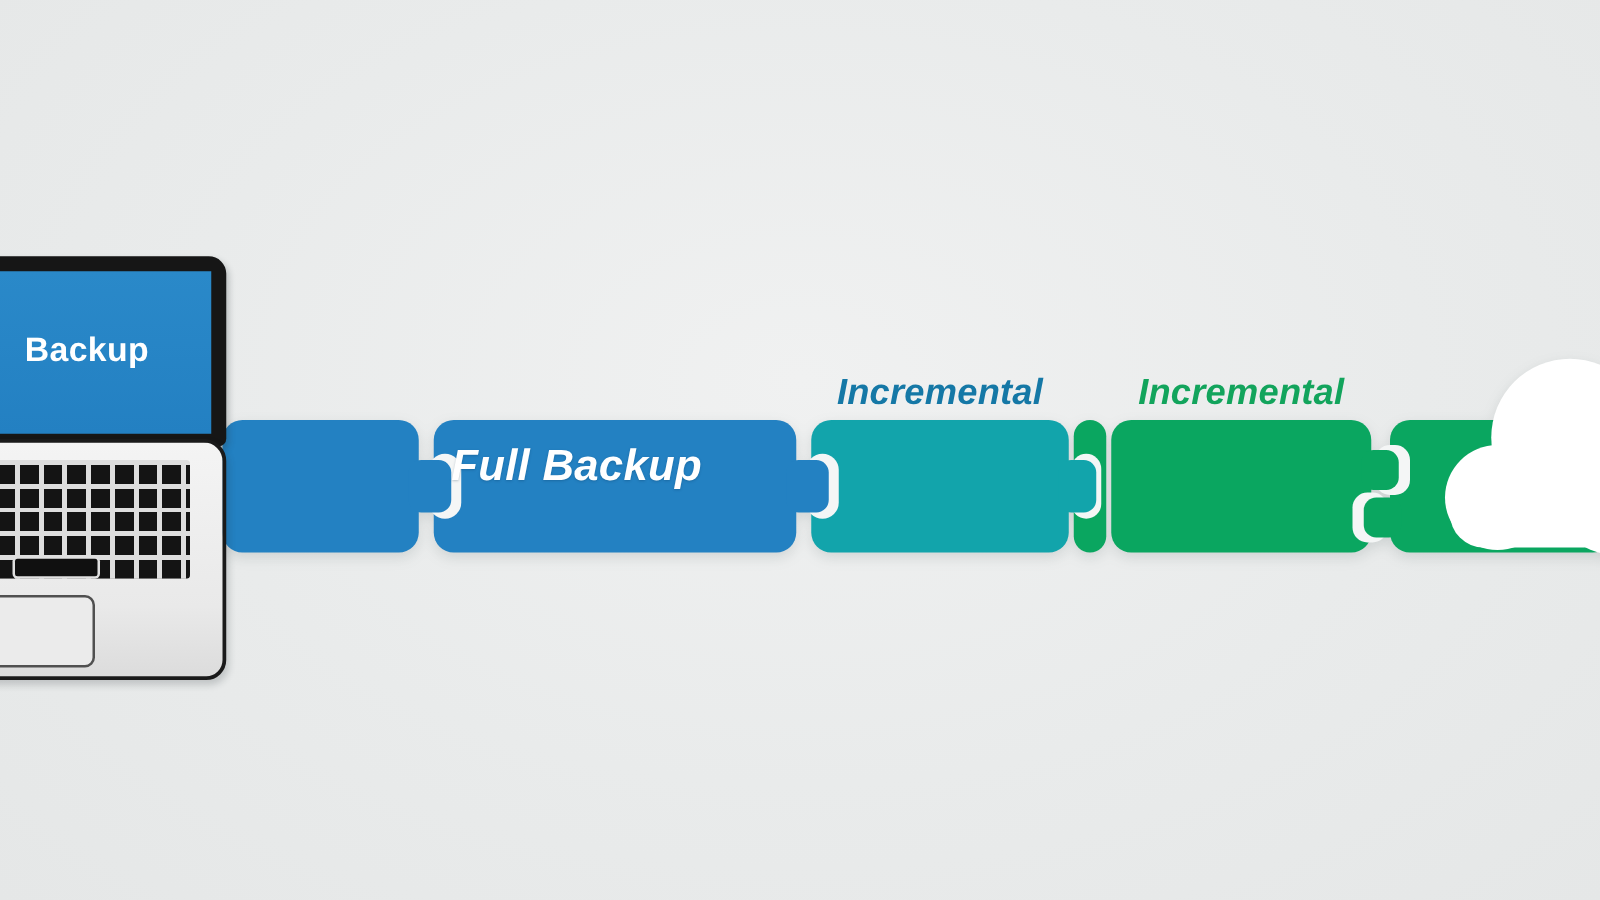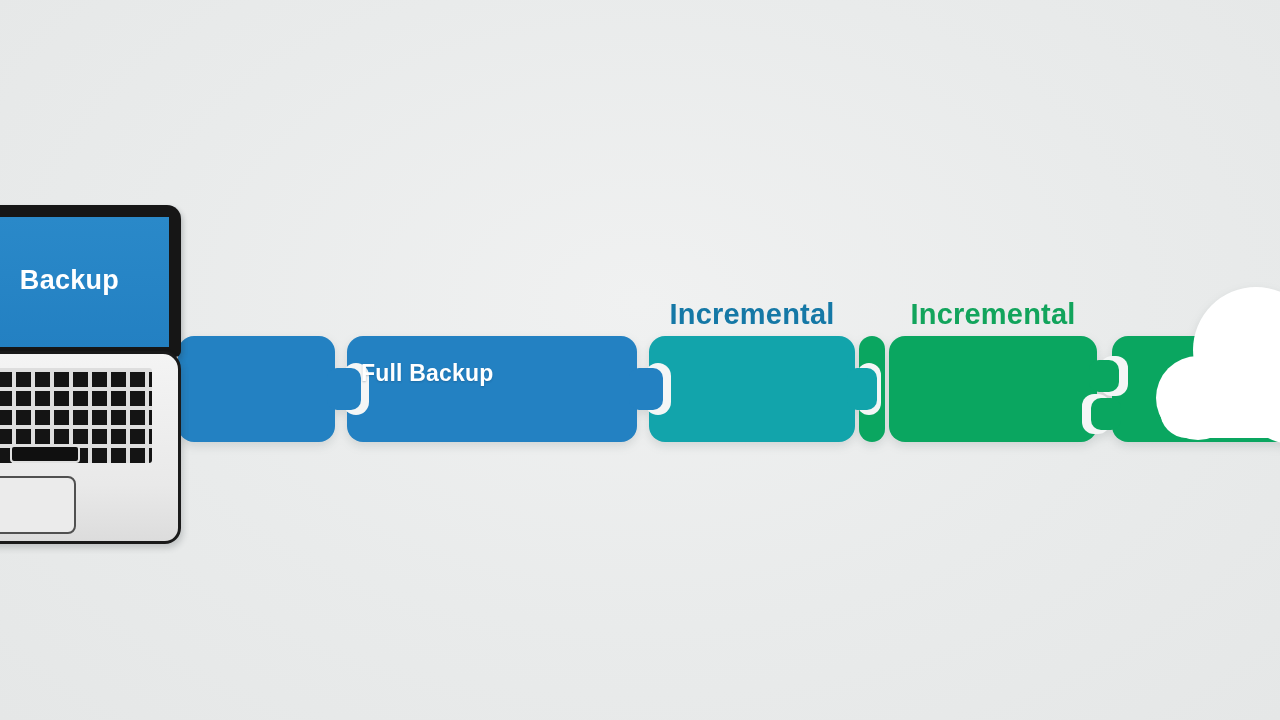--- a/index.html
+++ b/index.html
@@ -11,25 +11,25 @@
   .stage {
     position: relative; width: 1280px; height: 720px; overflow: hidden;
     background: radial-gradient(ellipse at 50% 42%, #f0f1f1 0%, #e9ebeb 55%, #e5e7e7 100%);
   }
   .chain-svg { position: absolute; left: 0; top: 0; }
   .chain-shadow { filter: drop-shadow(0 4px 5px rgba(70, 85, 90, 0.16)); }
 
   
   .block-label {
     position: absolute; display: flex; align-items: center;
-    font-weight: 600; letter-spacing: 0.2px; pointer-events: none;
+    font-weight: 600; letter-spacing: 0.2px; pointer-events: none; font-style: italic;
   }
   .lbl-full-backup {
     left: 347px; top: 336px; width: 290px; height: 74px;
-    padding-left: 14px; font-size: 23px; color: #ffffff;
+    padding-left: 14px; font-size: 35px; color: #ffffff;
     text-shadow: 0 1px 2px rgba(0,40,70,0.25);
     text-align: center;
   }
   .lbl-incremental-1 {
     left: 649px; top: 297px; width: 206px; height: 34px;
     justify-content: center; font-size: 29px; color: #1578a6;
   }
   .lbl-incremental-2 {
     left: 889px; top: 297px; width: 208px; height: 34px;
     justify-content: center; font-size: 29px; color: #12a45c;

